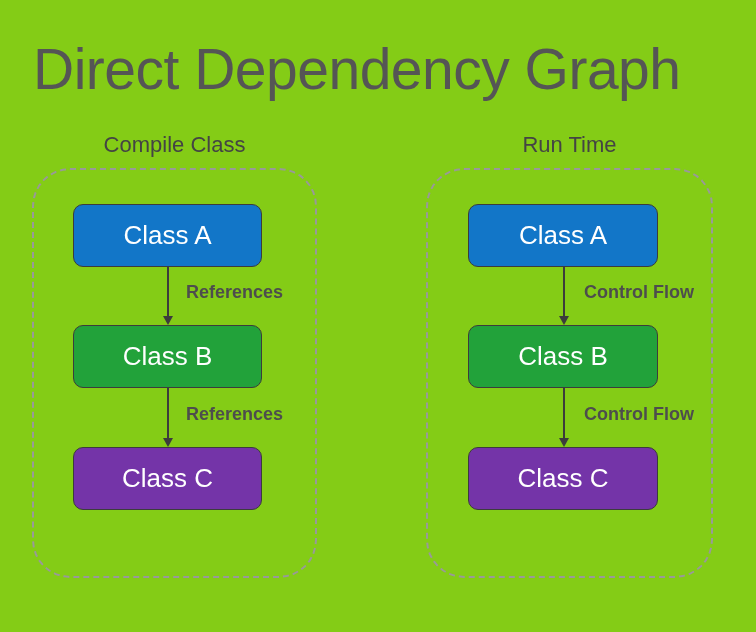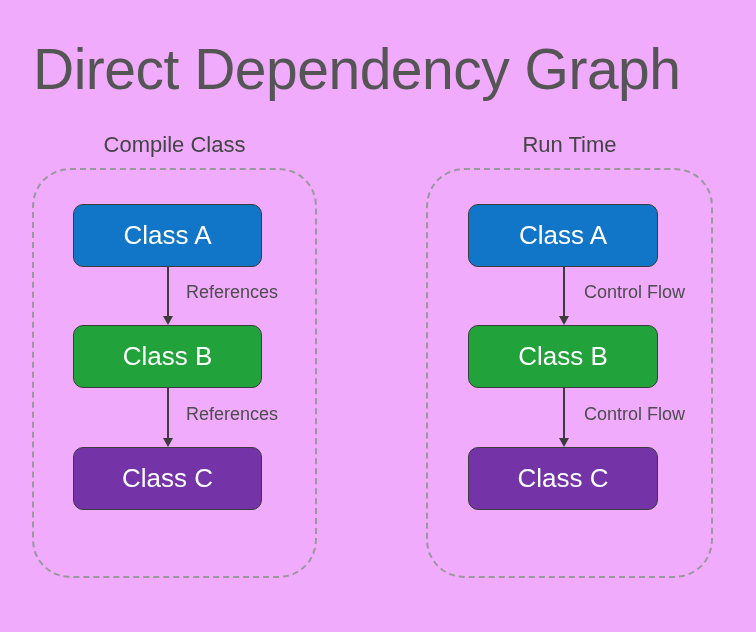--- a/index.html
+++ b/index.html
@@ -5,21 +5,21 @@
   html, body {
     margin: 0;
     padding: 0;
     background: #f6f6f6;
     font-family: "Liberation Sans", sans-serif;
   }
   .canvas {
     position: relative;
     width: 756px;
     height: 632px;
-    background: #f0abfc;
+    background: #84cc16;
     overflow: hidden;
   }
   .page-title {
     position: absolute;
     left: 33px;
     top: 36px;
     margin: 0;
     font-size: 57px;
     font-weight: 300;
     letter-spacing: -0.5px;
@@ -87,20 +87,21 @@
     border-left: 5px solid transparent;
     border-right: 5px solid transparent;
     border-top: 9px solid #3c3c3c;
   }
 
   .edge-label {
     position: absolute;
     font-size: 18px;
     color: #4d4d4d;
     white-space: nowrap;
+    font-weight: bold;
   }
   #el00 { left: 186px; top: 282px; }
   #el01 { left: 186px; top: 404px; }
   #el10 { left: 584px; top: 282px; }
   #el11 { left: 584px; top: 404px; }
 </style>
 </head>
 <body>
 
 <div class="canvas">

